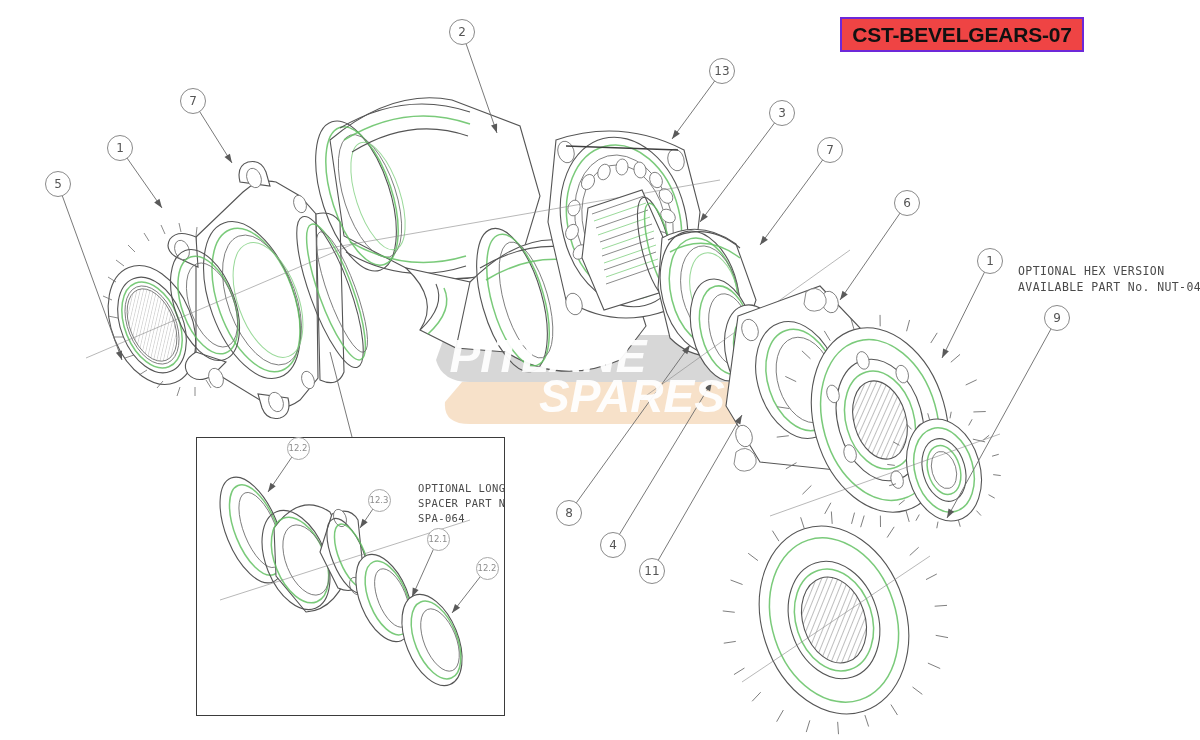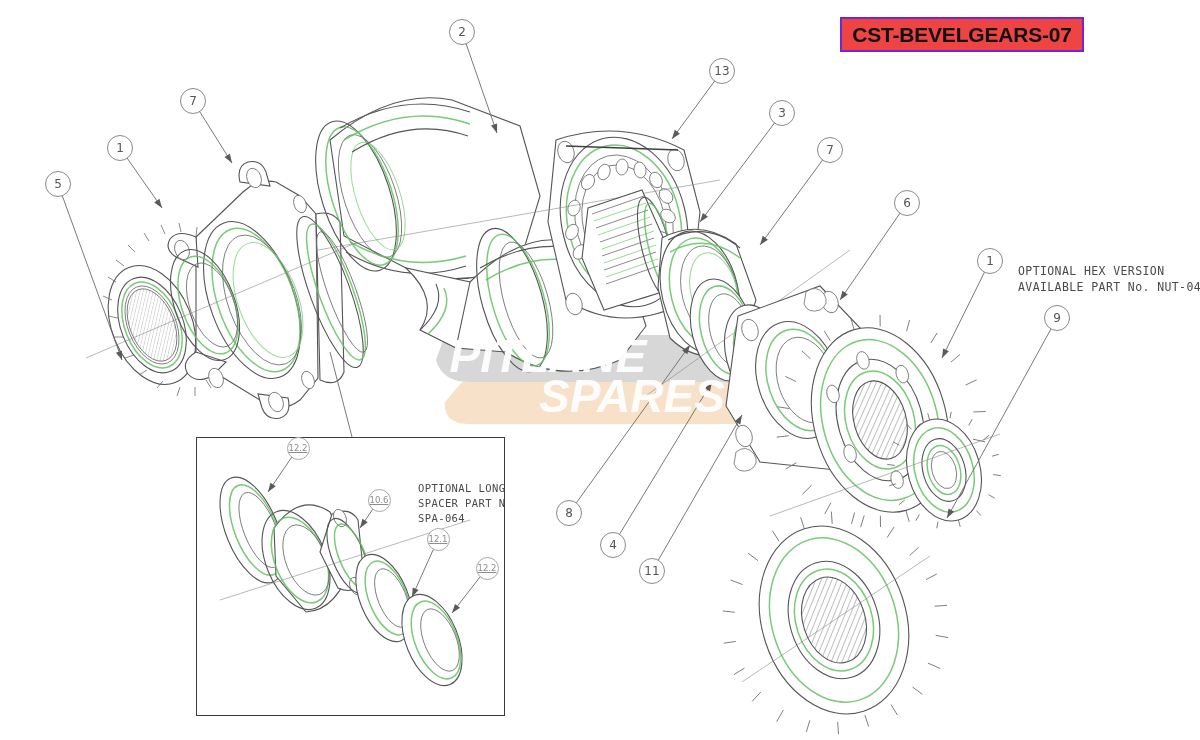--- a/index.html
+++ b/index.html
@@ -100,21 +100,20 @@
   .callout.sub {
     width: 23px;
     height: 23px;
     margin-left: -11.5px;
     margin-top: -11.5px;
     border-color: #a8a8a8;
   }
   .callout.sub span {
     font-size: 8.5px;
     color: #8d8d8d;
-    text-decoration: underline;
   }
 </style>
 </head>
 <body>
 
 <div id="page">
 
   <svg id="artwork" viewBox="0 0 1200 740">
     <defs>
       <style>
@@ -526,21 +525,21 @@
       <div class="callout" style="left: 613px; top: 545px;">
         <span>4</span>
       </div>
       <div class="callout" style="left: 652px; top: 571px;">
         <span>11</span>
       </div>
       <div class="callout sub" style="left: 298px; top: 448px;">
         <span>12.2</span>
       </div>
       <div class="callout sub" style="left: 379px; top: 500px;">
-        <span>10.6</span>
+        <span>12.3</span>
       </div>
       <div class="callout sub" style="left: 438px; top: 539px; text-align: right;">
         <span>12.1</span>
       </div>
       <div class="callout sub" style="left: 487px; top: 568px;">
         <span>12.2</span>
       </div>
     </div>
 
 </div>

